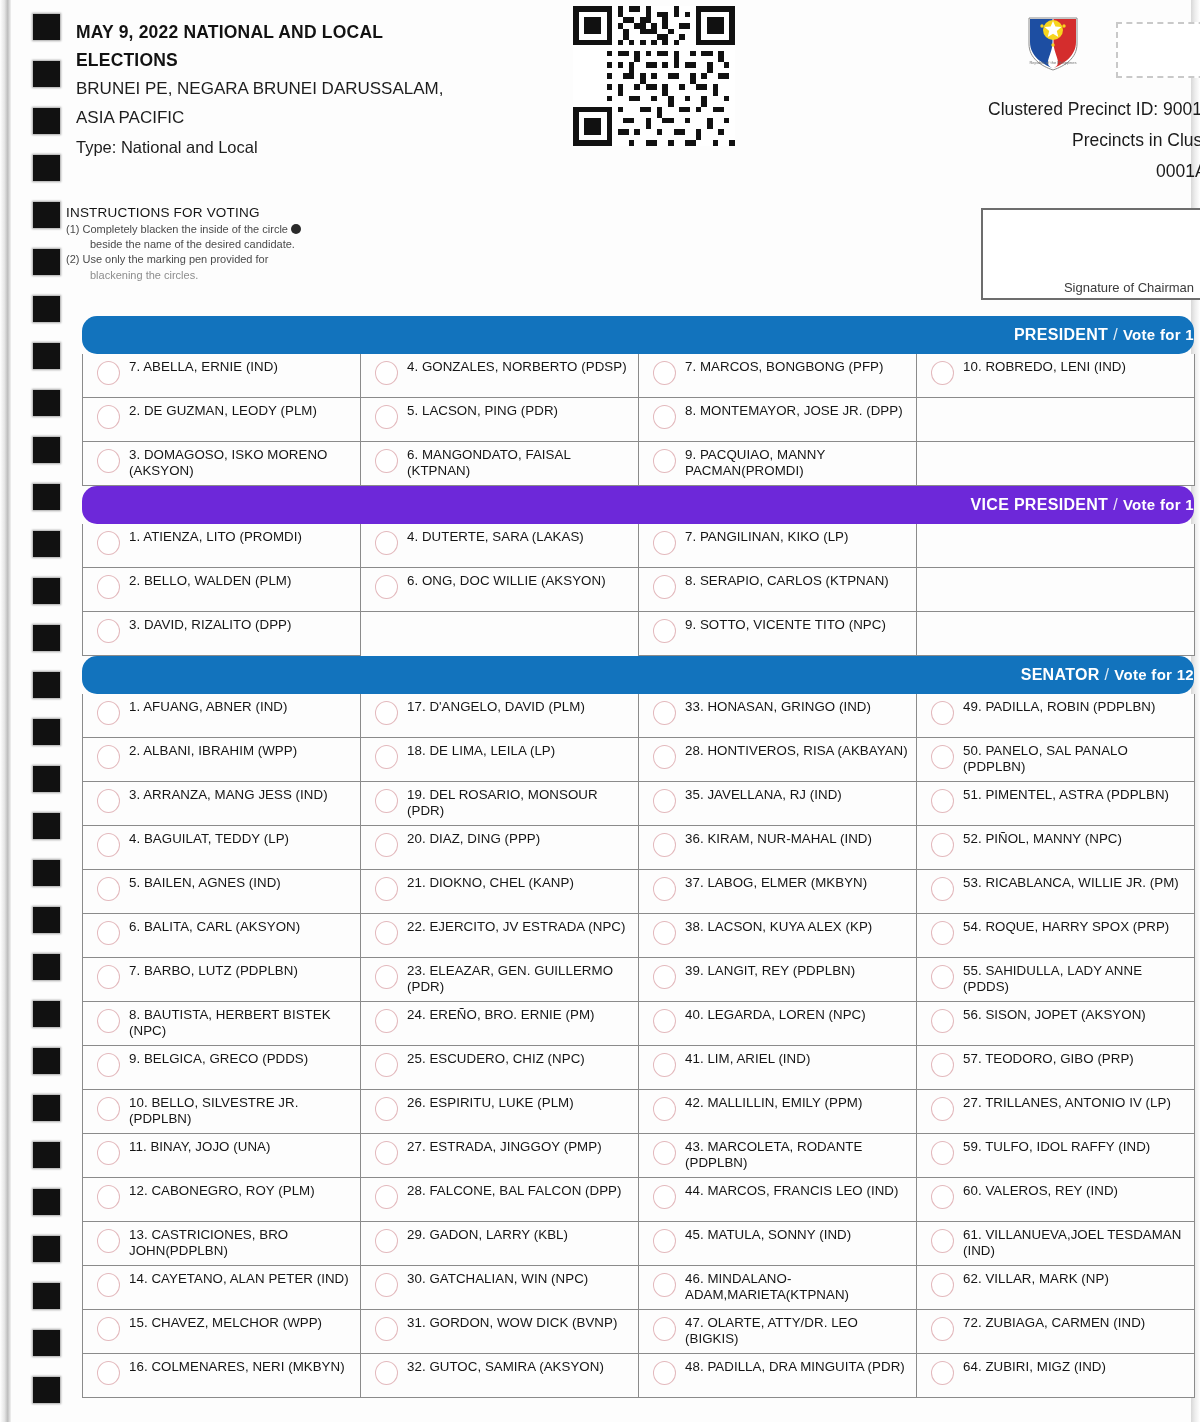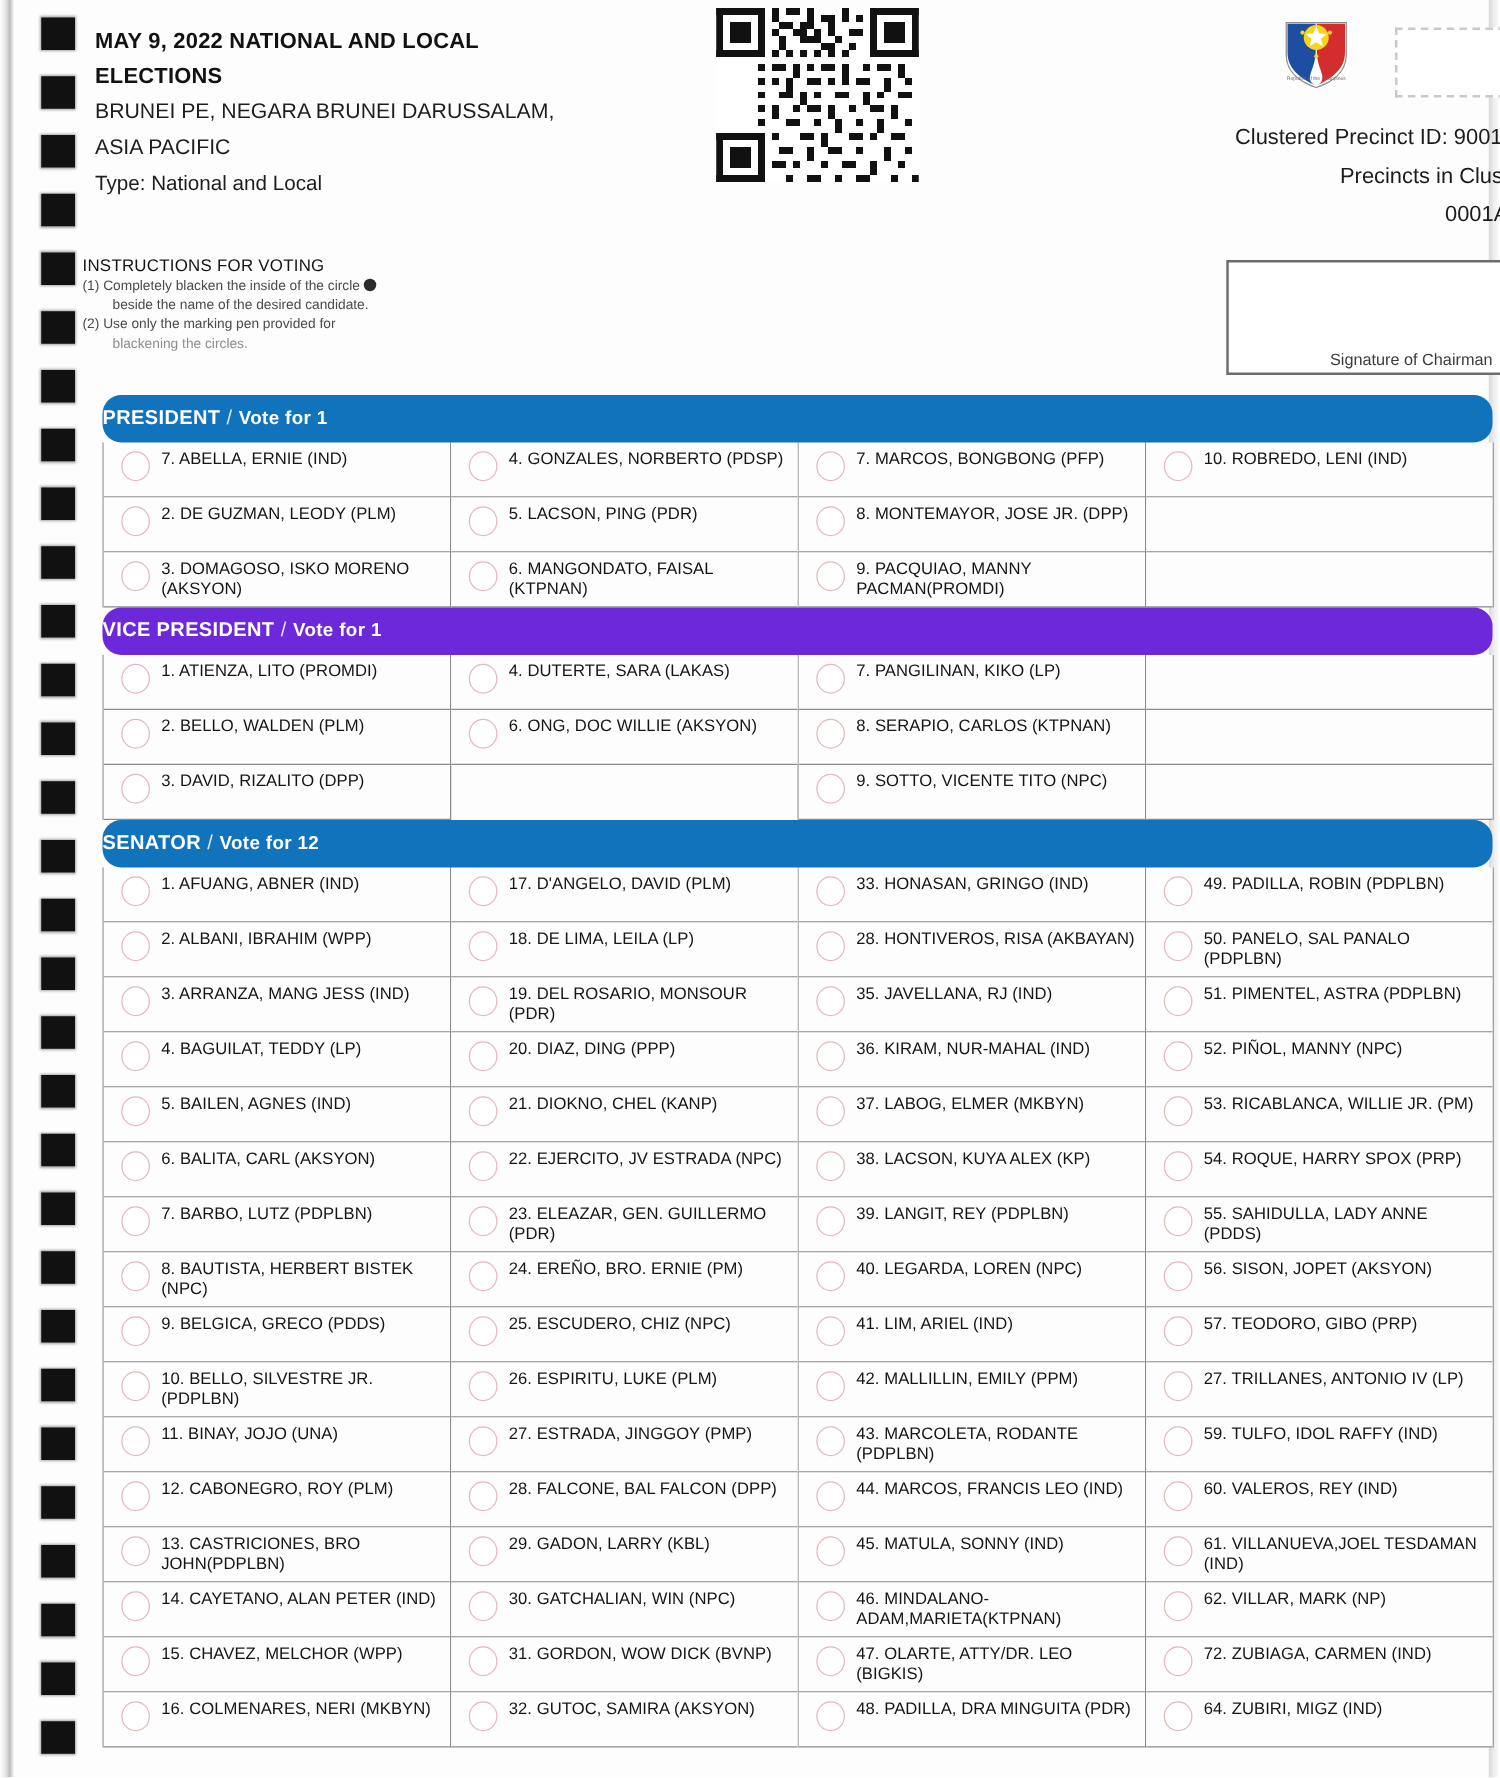--- a/index.html
+++ b/index.html
@@ -67,21 +67,21 @@
   .instr{position:absolute;left:66px;top:205px;width:400px;}
   .instr-h{font-size:13.5px;font-weight:normal;letter-spacing:.2px;color:#141414;margin-bottom:2px;}
   .instr-l{font-size:11px;line-height:15.2px;color:#4a4a4a;white-space:nowrap;}
   .instr-l.ind{padding-left:24px;}
   .instr-l.fade{color:#8d8d8d;}
   .blackdot{display:inline-block;width:10px;height:10px;border-radius:50%;
             background:#2a2a2a;vertical-align:-1px;margin-left:3px;}
   
   .board{position:absolute;left:82px;top:316px;width:1112px;}
   .contest-head{
-    height:38px;line-height:38px;text-align:left;
+    height:38px;line-height:38px;text-align:right;
     color:#ffffff;font-size:16px;font-weight:bold;letter-spacing:.3px;
     position:relative;
     border-radius:15px;
   }
   .contest-head .sep{font-weight:normal;opacity:.85;padding:0 5px;}
   .contest-head .vf{font-size:15px;}
   .grid{display:flex;width:100%;border-left:1px solid #8b8b8b;}
   .col{flex:1 1 0;min-width:0;border-right:1px solid #8b8b8b;}
   .cand{
     display:flex;align-items:flex-start;

